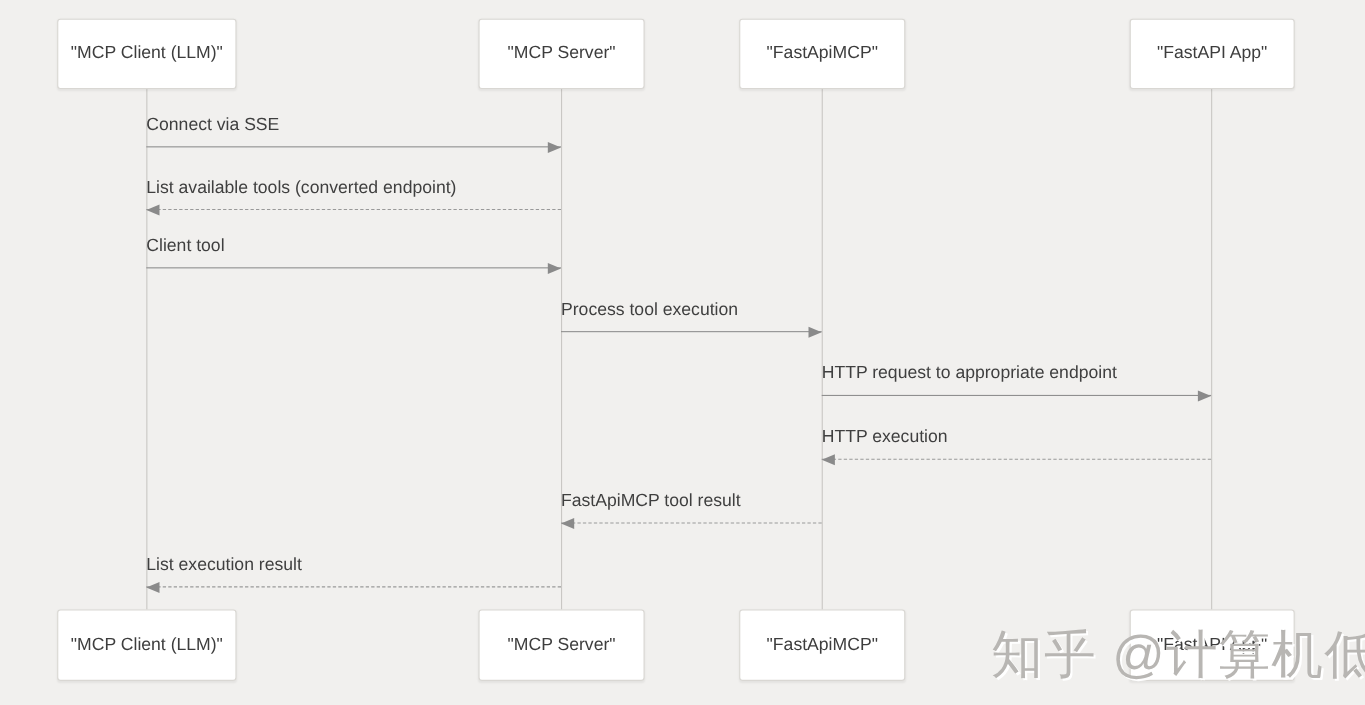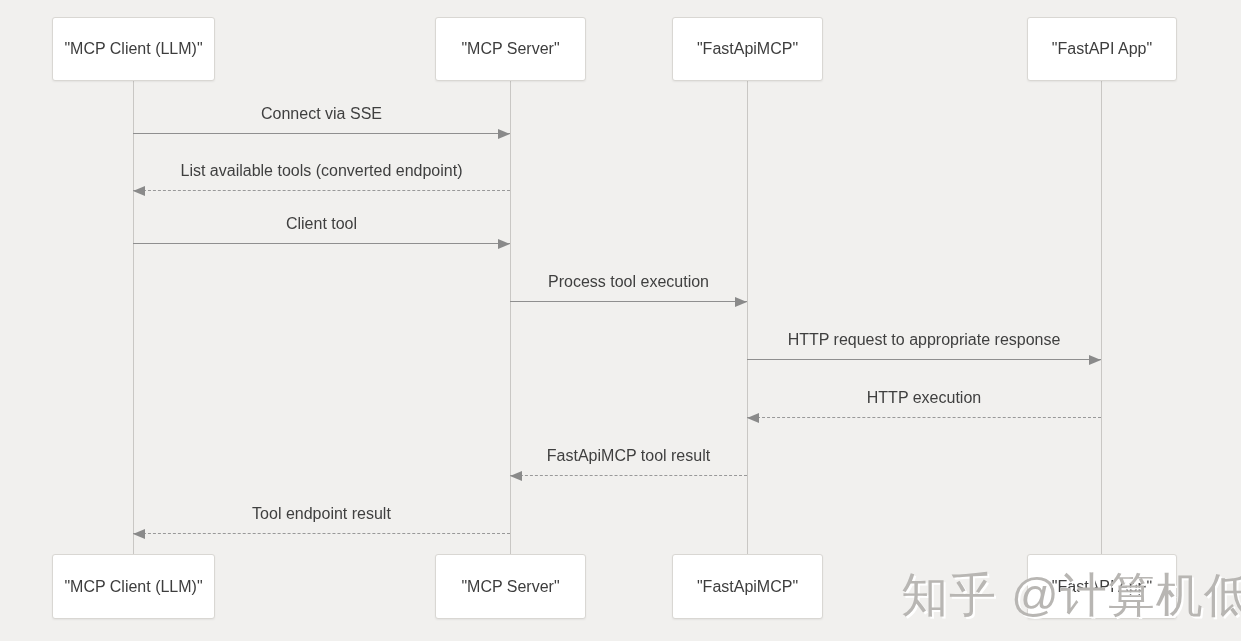--- a/index.html
+++ b/index.html
@@ -39,21 +39,20 @@
     height: 0;
     z-index: 3;
   }
   .msg-label {
     position: absolute;
     left: 0;
     top: -30px;
     width: 100%;
     height: 22px;
     line-height: 22px;
-    text-align: center;
     font-size: 16px;
     color: #3f3f3f;
     white-space: nowrap;
   }
   .msg-line {
     position: absolute;
     left: 0;
     top: 0;
     width: 100%;
     height: 0;
@@ -129,39 +128,39 @@
     <div class="msg-arrow"></div>
   </div>
 
   <div class="msg solid right" style="left:510px; top:301px; width:237px;">
     <div class="msg-label">Process tool execution</div>
     <div class="msg-line"></div>
     <div class="msg-arrow"></div>
   </div>
 
   <div class="msg solid right" style="left:747px; top:359px; width:354px;">
-    <div class="msg-label">HTTP request to appropriate response</div>
+    <div class="msg-label">HTTP request to appropriate endpoint</div>
     <div class="msg-line"></div>
     <div class="msg-arrow"></div>
   </div>
 
   <div class="msg dashed left" style="left:747px; top:417px; width:354px;">
     <div class="msg-label">HTTP execution</div>
     <div class="msg-line"></div>
     <div class="msg-arrow"></div>
   </div>
 
   <div class="msg dashed left" style="left:510px; top:475px; width:237px;">
     <div class="msg-label">FastApiMCP tool result</div>
     <div class="msg-line"></div>
     <div class="msg-arrow"></div>
   </div>
 
   <div class="msg dashed left" style="left:133px; top:533px; width:377px;">
-    <div class="msg-label">Tool endpoint result</div>
+    <div class="msg-label">List execution result</div>
     <div class="msg-line"></div>
     <div class="msg-arrow"></div>
   </div>
 
   <div class="actor-box" style="left:52px; top:554px; width:163px; height:65px;">
     <span>"MCP Client (LLM)"</span>
   </div>
   <div class="actor-box" style="left:435px; top:554px; width:151px; height:65px;">
     <span>"MCP Server"</span>
   </div>

